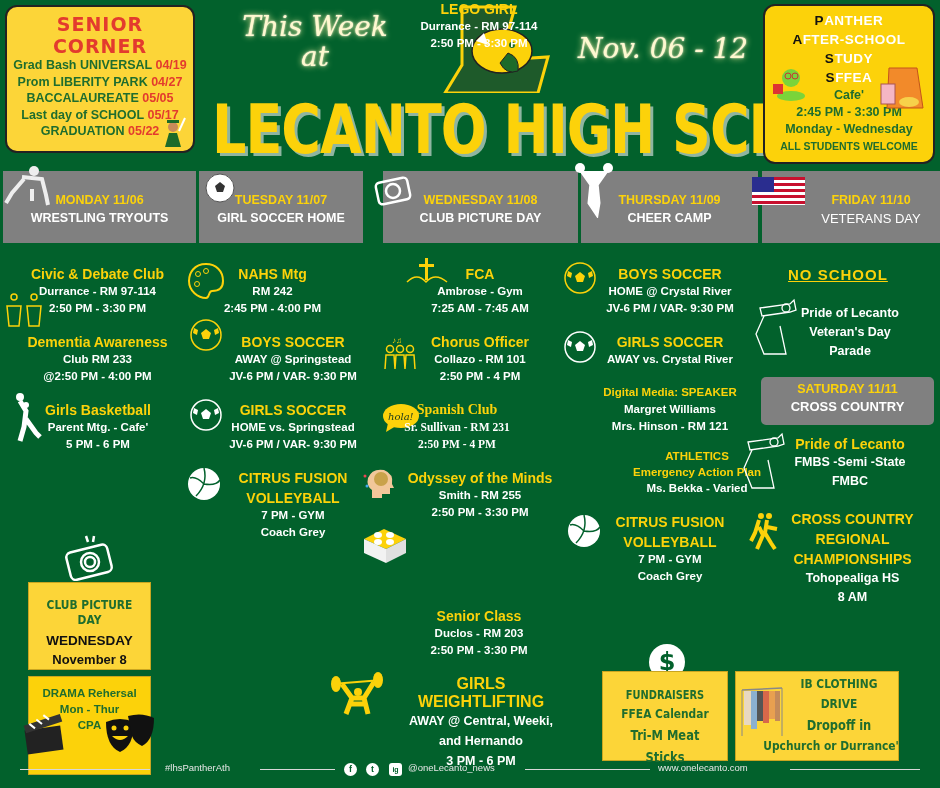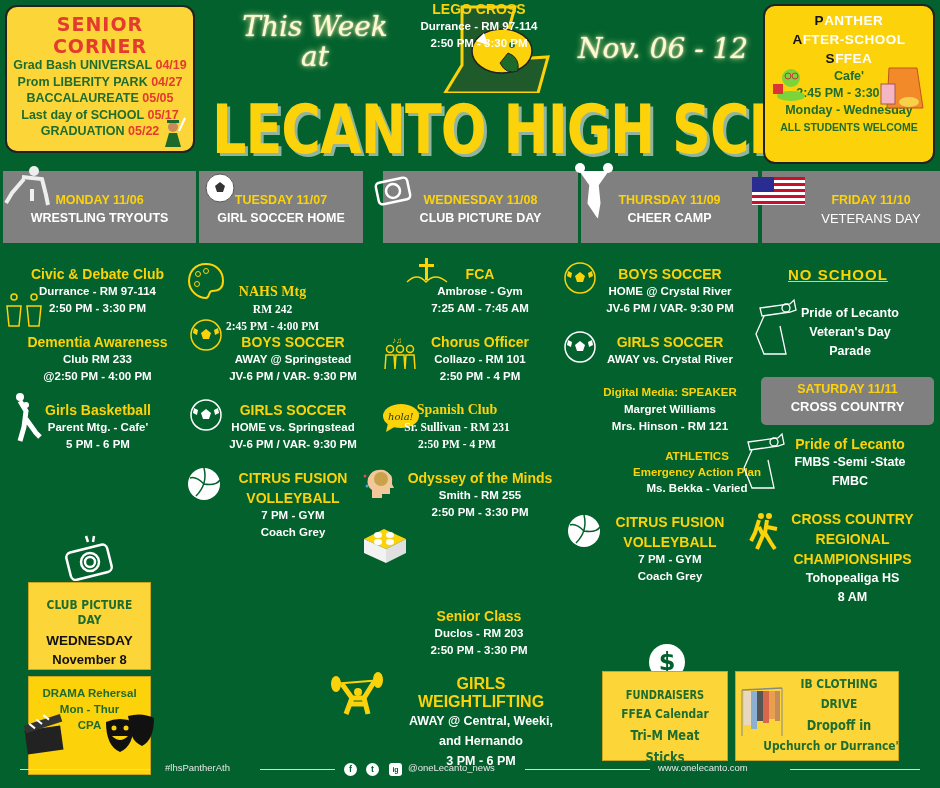--- a/index.html
+++ b/index.html
@@ -81,20 +81,21 @@
   <path d="M68 48 Q80 52 78 66 Q66 70 60 58Z" fill="#1c6b2a" stroke="#222"></path>
   <circle cx="72" cy="40" r="3" fill="#1c6b2a"></circle>
   <path d="M36 36 L44 28 L48 40Z" fill="#fff"></path>
 </svg>
 <div class="abs script" style="left:578px;top:32px;font-size:28px;">Nov. 06 - 12</div>
 <div class="abs big-title">LECANTO HIGH SCHOOL</div>
 
 <div class="abs pass">
   <div class="w"><b>P</b><span>ANTHER</span></div>
   <div class="w"><b>A</b><span>FTER-SCHOOL</span></div>
+  <div class="w"><b>S</b><span>TUDY</span></div>
   <div class="w"><b>S</b><span>FFEA</span></div>
   <div class="g">Cafe'</div>
   <div class="g">2:45 PM - 3:30 PM</div>
   <div class="g">Monday -  Wednesday</div>
   <div class="g small">ALL STUDENTS WELCOME</div>
   <svg class="icon" style="left:6px;top:60px" width="36" height="38" viewBox="0 0 36 38">
     <ellipse cx="20" cy="30" rx="14" ry="5" fill="#7ad43a"></ellipse>
       <circle cx="20" cy="12" r="9" fill="#7ad43a"></circle>
     <circle cx="17" cy="10" r="3" fill="none" stroke="#c33"></circle>
       <circle cx="24" cy="10" r="3" fill="none" stroke="#c33"></circle>
@@ -183,21 +184,21 @@
   <div class="l">Parent Mtg. - Cafe'</div>
   <div class="l">5 PM - 6 PM</div>
 </div>
 
 <svg class="abs" style="left:186px;top:261px" width="40" height="40" viewBox="0 0 40 40">
   <path d="M20 3 C8 3 3 12 3 20 C3 30 12 37 20 37 C24 37 22 30 26 30 C34 30 37 26 37 20 C37 10 30 3 20 3Z" fill="none" stroke="#fcd20a" stroke-width="2"></path>
   <circle cx="12" cy="13" r="2.5" fill="none" stroke="#fcd20a"></circle>
     <circle cx="20" cy="10" r="2.5" fill="none" stroke="#fcd20a"></circle>
     <circle cx="11" cy="23" r="2.5" fill="none" stroke="#fcd20a"></circle>
 </svg>
-<div class="abs ev" style="left:220px;top:283px;width:105px;font-family:Liberation Serif, serif;">
+<div class="abs ev" style="left:220px;top:265px;width:105px;">
   <div class="t">NAHS Mtg</div>
   <div class="l">RM 242</div>
   <div class="l">2:45 PM - 4:00 PM</div>
 </div>
 <svg class="abs" style="left:189px;top:318px" width="34" height="34" viewBox="0 0 34 34">
   <circle cx="17" cy="17" r="15" fill="none" stroke="#fcd20a" stroke-width="1.5"></circle>
     <polygon points="17,11 22,15 20,21 14,21 12,15" fill="#fcd20a"></polygon>
   <polygon points="5,10 9,12 8,17 4,15" fill="#fcd20a"></polygon>
     <polygon points="29,10 25,12 26,17 30,15" fill="#fcd20a"></polygon>
 </svg>
@@ -276,21 +277,21 @@
 <svg class="abs" style="left:362px;top:525px" width="46" height="40" viewBox="0 0 46 40">
   <polygon points="2,14 22,4 44,14 24,24" fill="#fcd20a"></polygon>
     <polygon points="2,14 24,24 24,38 2,28" fill="#f2f2f2"></polygon>
   <polygon points="24,24 44,14 44,28 24,38" fill="#e0e0e0"></polygon>
   <ellipse cx="16" cy="10" rx="4" ry="3" fill="#fff"></ellipse>
     <ellipse cx="28" cy="10" rx="4" ry="3" fill="#fff"></ellipse>
   <ellipse cx="16" cy="17" rx="4" ry="3" fill="#fff"></ellipse>
     <ellipse cx="28" cy="17" rx="4" ry="3" fill="#fff"></ellipse>
 </svg>
 <div class="abs ev" style="left:404px;top:537px: width:150px;width:150px;">
-  <div class="t">LEGO CROSS</div>
+  <div class="t">LEGO GIRL</div>
   <div class="l">Durrance - RM 97-114</div>
   <div class="l">2:50 PM - 3:30 PM</div>
 </div>
 <div class="abs ev" style="left:404px;top:607px;width:150px;">
   <div class="t">Senior Class</div>
   <div class="l">Duclos - RM 203</div>
   <div class="l">2:50 PM - 3:30 PM</div>
 </div>
 <svg class="abs" style="left:328px;top:670px" width="58" height="48" viewBox="0 0 58 48">
   <line x1="4" y1="14" x2="54" y2="10" stroke="#fcd20a" stroke-width="2"></line>

